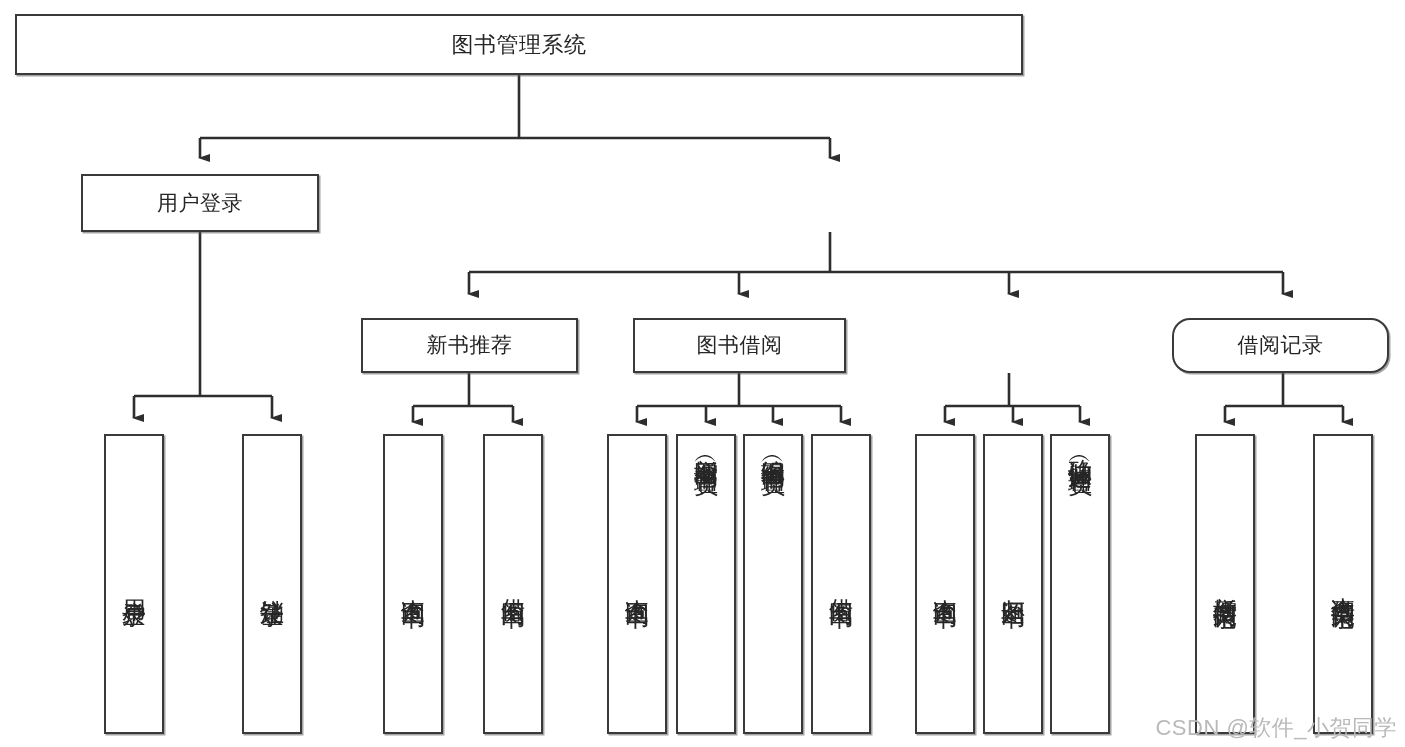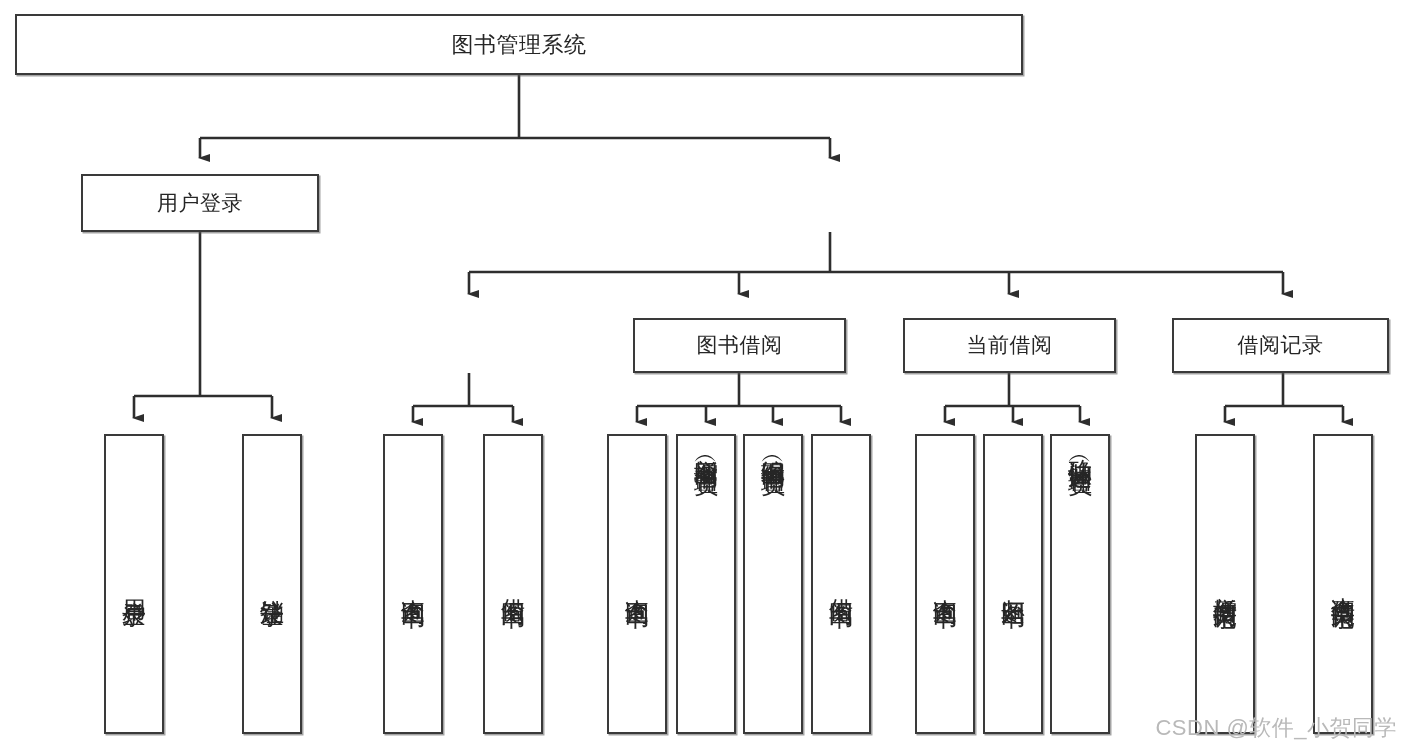--- a/index.html
+++ b/index.html
@@ -135,30 +135,30 @@
 
   <div class="node horiz root" style="left:15px; top:14px; width:1008px; height:61px;">
     <span class="lbl">图书管理系统</span>
   </div>
 
   <div class="node horiz" style="left:81px; top:174px; width:238px; height:58px;">
     <span class="lbl">用户登录</span>
   </div>
 
 
+  <div class="node horiz" style="left:361px; top:318px; width:217px; height:55px;">
+    <span class="lbl">新书推荐</span>
+  </div>
 
   <div class="node horiz" style="left:633px; top:318px; width:213px; height:55px;">
     <span class="lbl">图书借阅</span>
   </div>
 
-  <div class="node horiz" style="left:903px; top:318px; width:213px; height:55px;">
-    <span class="lbl">当前借阅</span>
-  </div>
-
-  <div class="node horiz" style="left:1172px; top:318px; width:217px; height:55px;">
+
+  <div class="node horiz" style="left:1172px; top:318px; width:217px; height:55px;border-radius:18px;">
     <span class="lbl">借阅记录</span>
   </div>
 
   <div class="node vert" style="left:104px; top:434px; width:60px; height:300px;">
     <span class="lbl">用户登录</span>
   </div>
 
   <div class="node vert" style="left:242px; top:434px; width:60px; height:300px;">
     <span class="lbl">注销登录</span>
   </div>

